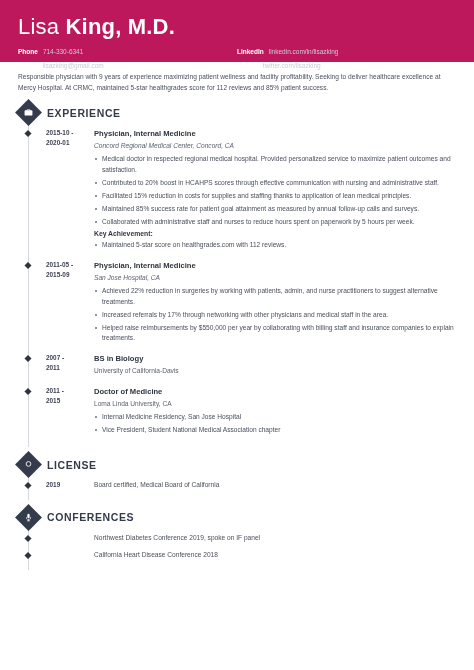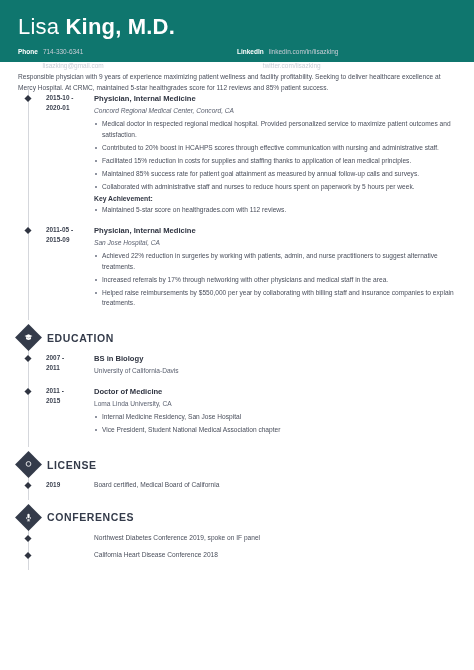--- a/index.html
+++ b/index.html
@@ -7,21 +7,21 @@
     width:474px;height:670px;
     background:#ffffff;
     font-family:"Liberation Sans",sans-serif;
     color:#3c4250;
     overflow:hidden;
   }
   .page{width:474px;height:670px;position:relative;}
 
   
   .header{
-    background:#0f766e;
+    background:#be185d;
     padding:14px 18px 10px 18px;
     height:62px;
     box-sizing:border-box;
   }
   .name{
     color:#ffffff;
     font-size:22px;
     line-height:26px;
     font-weight:300;
     letter-spacing:.2px;
@@ -185,20 +185,28 @@
           <span class="clabel">Twitter</span>
           <span class="cvalue">twitter.com/lisazking</span>
         </div>
       </div>
     </div>
   </div>
 
   <div class="summary">Responsible physician with 9 years of experience maximizing patient wellness and facility profitability. Seeking to deliver healthcare excellence at Mercy Hospital. At CRMC, maintained 5-star healthgrades score for 112 reviews and 85% patient success.</div>
 
   <div class="section">
+    <div class="sec-head">
+      <div class="dia-icon">
+        <svg width="9" height="9" viewBox="0 0 16 16">
+            <path fill="#ffffff" d="M6 2h4a1 1 0 0 1 1 1v1h2.5A1.5 1.5 0 0 1 15 5.5V12a1.5 1.5 0 0 1-1.5 1.5h-11A1.5 1.5 0 0 1 1 12V5.5A1.5 1.5 0 0 1 2.5 4H5V3a1 1 0 0 1 1-1zm0 2h4V3H6v1z"></path>
+          </svg>
+      </div>
+      <div class="sec-title">EXPERIENCE</div>
+    </div>
     <div class="tl">
 
       <div class="entry">
         <div class="marker"></div>
         <div class="dates">
           <div>2015-10 -</div>
           <div>2020-01</div>
         </div>
         <div class="entry-body">
           <div class="ent-title">Physician, Internal Medicine</div>
@@ -231,28 +239,20 @@
             <li>Increased referrals by 17% through networking with other physicians and medical staff in the area.</li>
             <li>Helped raise reimbursements by $550,000 per year by collaborating with billing staff and insurance companies to explain treatments.</li>
           </ul>
         </div>
       </div>
 
     </div>
   </div>
 
   <div class="section">
-    <div class="sec-head">
-      <div class="dia-icon">
-        <svg width="9" height="9" viewBox="0 0 16 16">
-            <path fill="#ffffff" d="M8 2 1 5.5 8 9l7-3.5L8 2zm-4.5 5.2v2.6C3.5 11.3 5.5 12.3 8 12.3s4.5-1 4.5-2.5V7.2L8 9.5 3.5 7.2z"></path>
-          </svg>
-      </div>
-      <div class="sec-title">EDUCATION</div>
-    </div>
     <div class="tl">
 
       <div class="entry">
         <div class="marker"></div>
         <div class="dates">
           <div>2007 -</div>
           <div>2011</div>
         </div>
         <div class="entry-body">
           <div class="ent-title">BS in Biology</div>

